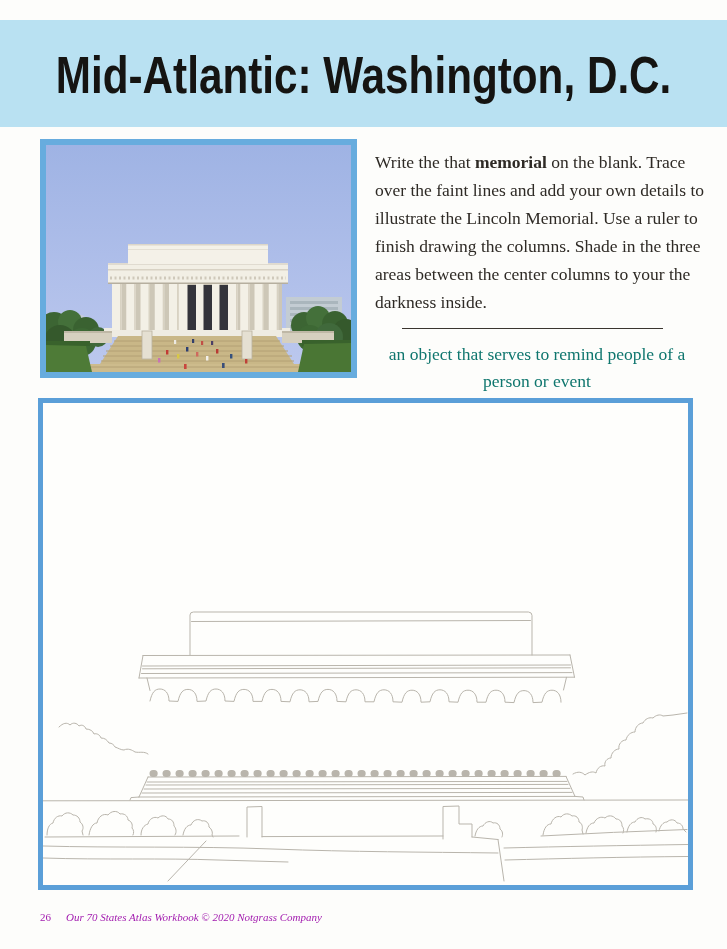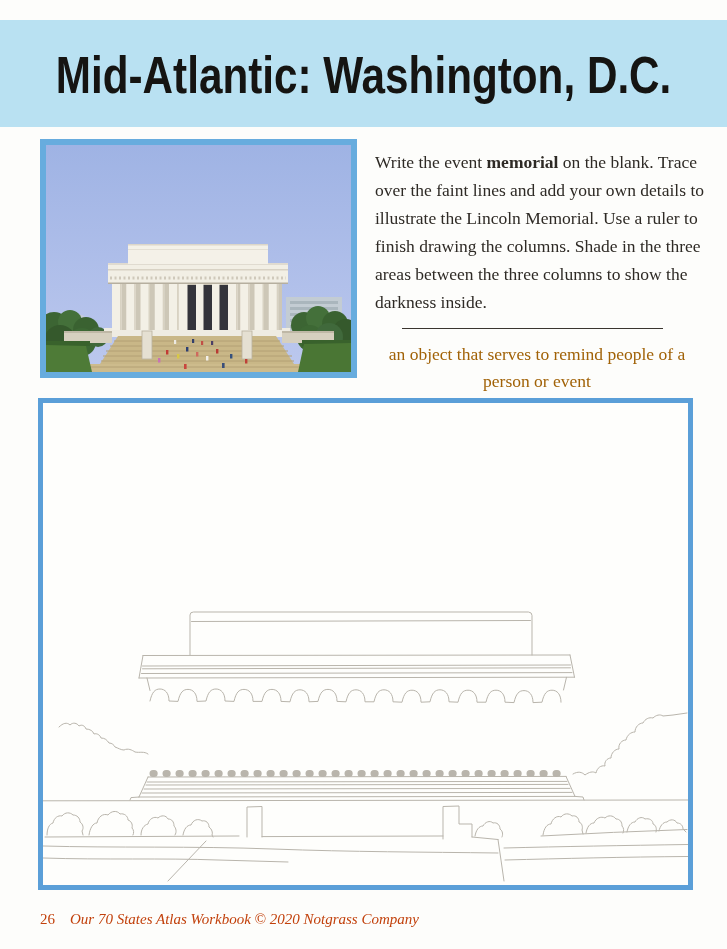--- a/index.html
+++ b/index.html
@@ -33,32 +33,32 @@
   }
   .instructions b{font-weight:700;text-align:center;}
   
   .answer-blank{
     position:absolute;left:402px;top:305px;width:261px;height:23px;
     border-bottom:1.4px solid #3a352f;
     font-size:17px;
   }
   .definition{
     position:absolute;left:372px;top:341px;width:330px;
-    text-align:center;font-size:17.5px;line-height:27px;color:#a16207;
+    text-align:center;font-size:17.5px;line-height:27px;color:#0f766e;
   }
   
   .drawing-box{
     position:absolute;left:38px;top:398px;width:645px;height:482px;
     border:5px solid #5b9fd8;background:#fefefc;
   }
   .drawing-box svg{display:block;}
   
   .footer{
     position:absolute;left:40px;top:911px;width:640px;
-    font-size:15px;color:#c2410c;display:flex;align-items:baseline;gap:15px;
+    font-size:11px;color:#a21caf;display:flex;align-items:baseline;gap:15px;
   }
   .footer .credit{font-style:italic;}
   .sk{stroke:#b9b5ac;stroke-width:1;fill:none;stroke-linecap:round;stroke-linejoin:round;}
 </style>
 </head>
 <body>
 
 <div class="page">
 
   <div class="header-banner">
@@ -180,21 +180,21 @@
         <rect x="146" y="194" width="2.2" height="4" fill="#33406b"></rect>
         <rect x="155" y="196" width="2.2" height="4" fill="#c24f45"></rect>
         <rect x="128" y="195" width="2.2" height="4" fill="#ece9e2"></rect>
         <rect x="165" y="196" width="2.2" height="4" fill="#4a3f66"></rect>
         <rect x="138" y="219" width="2.6" height="5" fill="#c9463e"></rect>
         <rect x="176" y="218" width="2.6" height="5" fill="#3a4e7a"></rect>
       </g>
     </svg>
   </div>
 
-  <p class="instructions"><span>Write the event </span><b>memorial</b><span> on the blank. Trace over the faint lines and add your own details to illustrate the Lincoln Memorial. Use a ruler to finish drawing the columns. Shade in the three areas between the three columns to show the darkness inside.</span></p>
+  <p class="instructions"><span>Write the that </span><b>memorial</b><span> on the blank. Trace over the faint lines and add your own details to illustrate the Lincoln Memorial. Use a ruler to finish drawing the columns. Shade in the three areas between the center columns to your the darkness inside.</span></p>
 
   <div class="answer-blank"></div>
 
   <div class="definition">an object that serves to remind people of a person or event</div>
 
   <div class="drawing-box">
     <svg width="645" height="482" viewBox="0 0 645 482">
       <g class="sk">
 
         <path d="M147,252 L147,212 Q147,209 150.5,209 L485.5,209 Q489,209.3 489,212.5 L489,252"></path>

